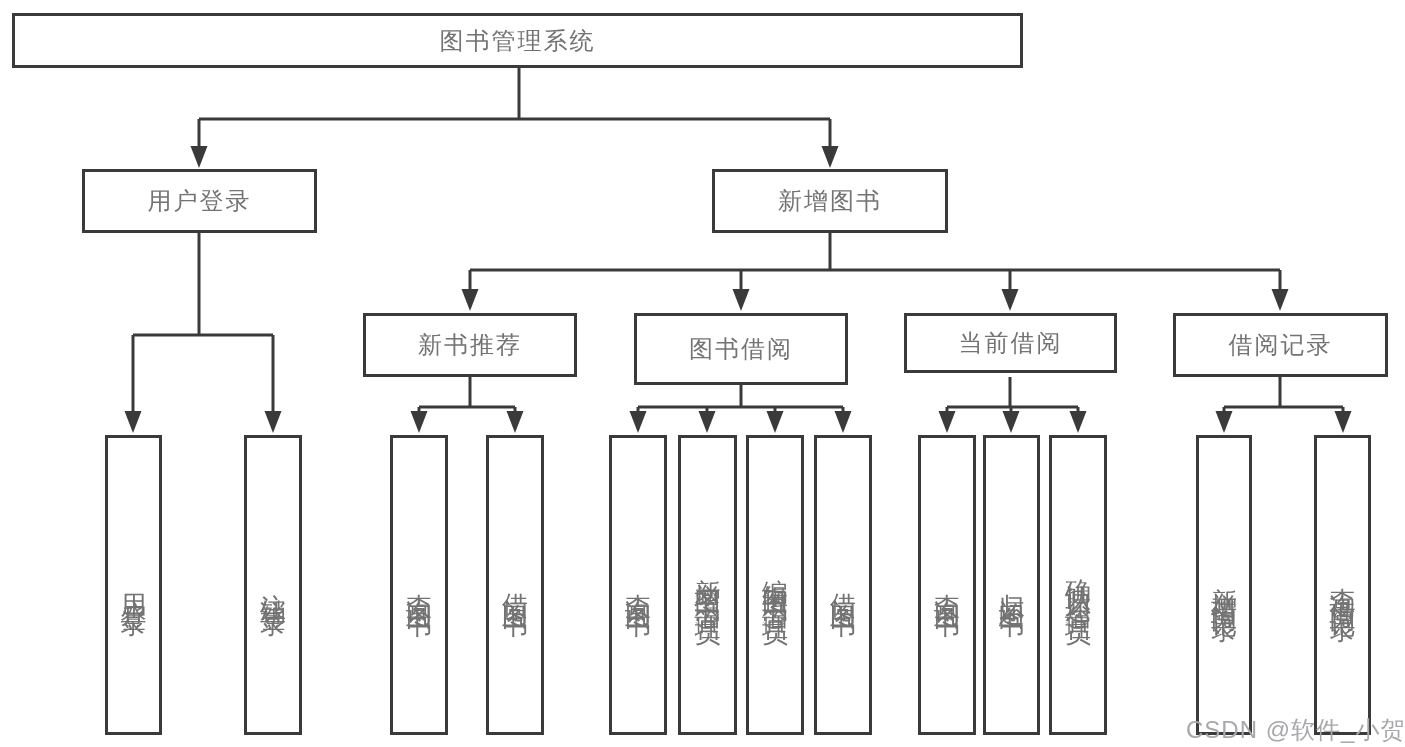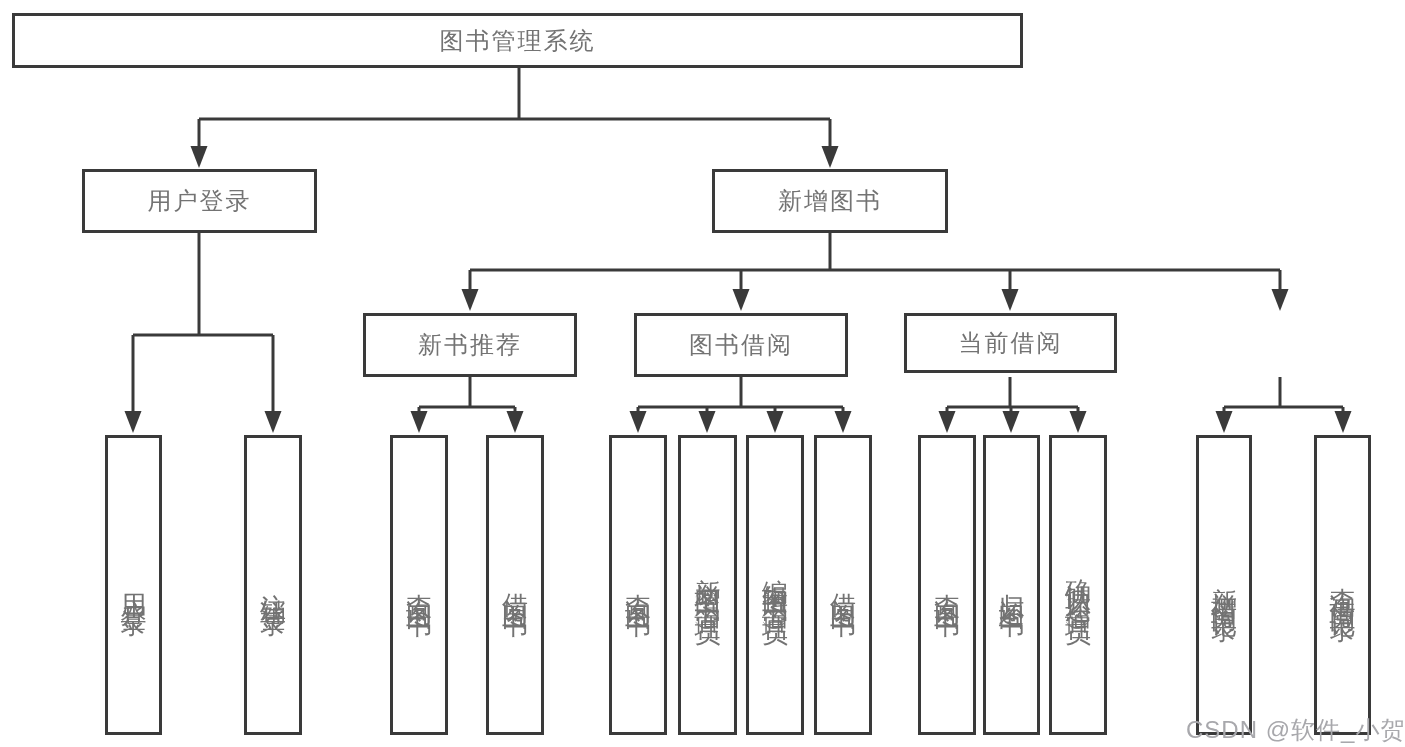--- a/index.html
+++ b/index.html
@@ -131,25 +131,28 @@
   <div class="node h" style="left:82px; top:169px; width:235px; height:64px;">
     <span>用户登录</span>
   </div>
   <div class="node h" style="left:712px; top:169px; width:236px; height:64px;">
     <span>新增图书</span>
   </div>
 
   <div class="node h" style="left:363px; top:313px; width:214px; height:64px;text-align:right;">
     <span>新书推荐</span>
   </div>
-  <div class="node h" style="left:634px; top:313px; width:214px; height:64px;">
+  <div class="node h" style="left:634px; top:313px; width:214px; height:72px;">
     <span>图书借阅</span>
   </div>
   <div class="node h" style="left:904px; top:313px; width:213px; height:60px;">
     <span>当前借阅</span>
+  </div>
+  <div class="node h" style="left:1173px; top:313px; width:215px; height:64px;">
+    <span>借阅记录</span>
   </div>
 
   <div class="node v" style="left:105px; top:435px; width:57px; height:300px;">
     <span>用户登录</span>
   </div>
   <div class="node v" style="left:244px; top:435px; width:58px; height:300px;">
     <span>注销登录</span>
   </div>
 
   <div class="node v" style="left:390px; top:435px; width:58px; height:300px;">

